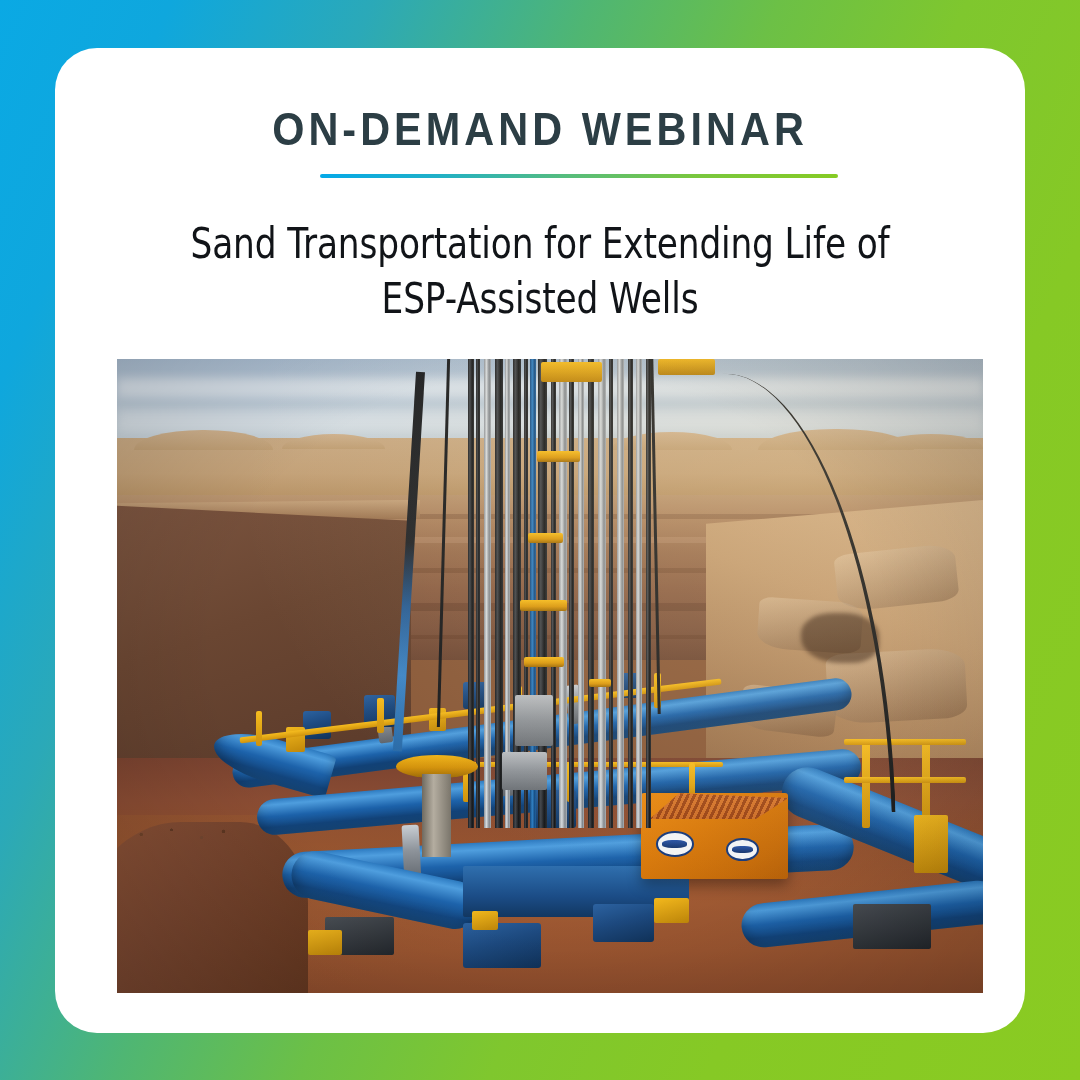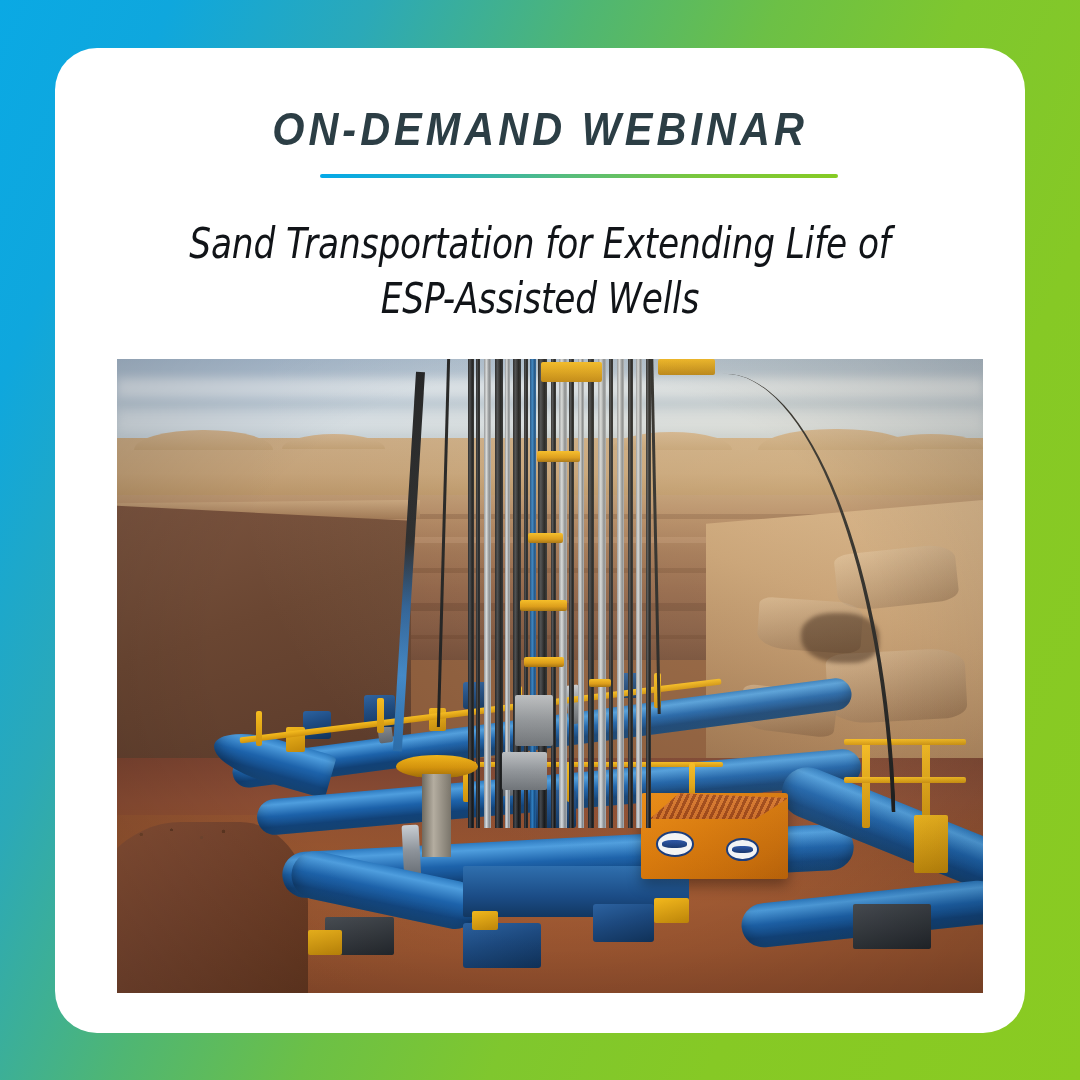--- a/index.html
+++ b/index.html
@@ -35,21 +35,20 @@
   
   #card {
     position:absolute;
     left:55px;
     top:48px;
     width:970px;
     height:985px;
     background:#ffffff;
     border-radius:42px;
     overflow:hidden;
-    font-style:italic;
   }
 
   
   .eyebrow {
     position:absolute;
     left:0; right:0;
     top:58px;
     text-align:center;
     font-family:"Liberation Sans", sans-serif;
     font-weight:700;

